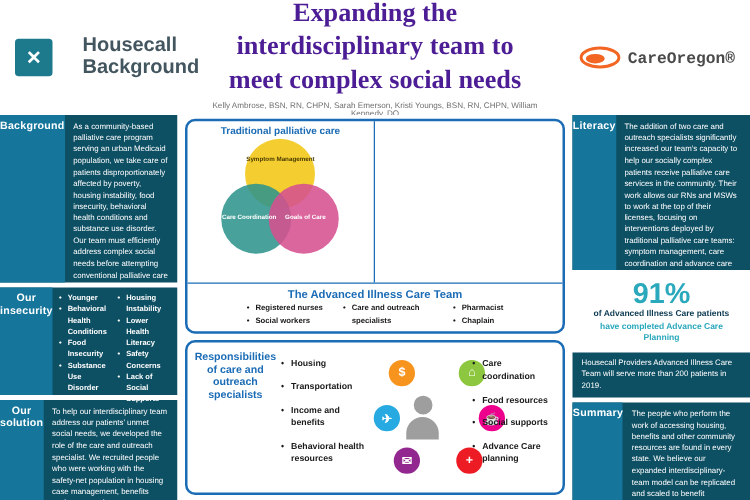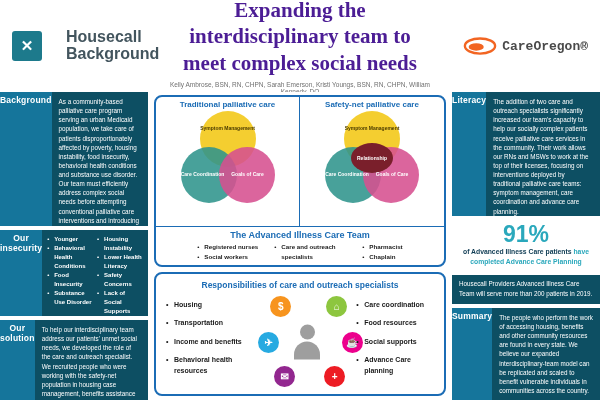--- a/index.html
+++ b/index.html
@@ -51,21 +51,21 @@
   .vl-care { left:12px; top:60px; width:44px; color:#fff; }
   .vl-goals { left:56px; top:60px; width:46px; color:#fff; }
   .v-rel { position:absolute; left:38px; top:32px; width:42px; height:30px; background:#7a1f2b; border-radius:50%; z-index:2; display:flex; align-items:center; justify-content:center; }
   .v-rel span { color:#fff; font-size:5px; font-weight:bold; }
 
   .team-divider { border-top:1.5px solid #1b6cb5; margin:0; }
   .team-title { color:#1b6cb5; font-size:9px; font-weight:bold; text-align:center; margin:3px 16px 2px; }
   .team-row { display:flex; justify-content:center; gap:16px; padding:0 6px 4px; }
   .team-col .bullet { color:#1a1a1a; font-size:6.2px; }
 
-  .box-resp { flex:1; padding:4px 6px; display:flex; flex-direction:column; }
+  .box-resp { flex:1; padding:4px 6px; display:flex; flex-direction:row; }
   .resp-title { color:#1b6cb5; font-size:8.5px; font-weight:bold; text-align:center; margin:2px 0 4px; }
   .resp-row { display:flex; flex:1; align-items:center; justify-content:space-between; padding:0 4px; }
   .resp-list .bullet { color:#1a1a1a; font-size:7px; margin-bottom:8px; padding-left:8px; }
 
   .ring { position:relative; width:108px; height:96px; }
   .person { position:absolute; left:50%; top:50%; transform:translate(-50%,-50%); }
   .person-head { width:15px; height:15px; border-radius:50%; background:#9e9e9e; margin:0 auto; }
   .person-body { width:26px; height:18px; border-radius:13px 13px 0 0; background:#9e9e9e; margin:2px auto 0; }
   .ric { position:absolute; width:21px; height:21px; border-radius:50%; color:#fff; font-size:10px; font-weight:bold; display:flex; align-items:center; justify-content:center; }
   .ric-money { background:#f7941e; left:12px; top:2px; }
@@ -152,34 +152,20 @@
             <div class="model-title">Traditional palliative care</div>
             <div class="venn">
               <div class="vc vc-yellow"></div>
               <div class="vc vc-teal"></div>
               <div class="vc vc-pink"></div>
               <div class="v-label vl-sym">Symptom Management</div>
               <div class="v-label vl-care">Care Coordination</div>
               <div class="v-label vl-goals">Goals of Care</div>
             </div>
           </div>
-          <div class="model-half">
-            <div class="model-title">Safety-net palliative care</div>
-            <div class="venn">
-              <div class="vc vc-yellow"></div>
-              <div class="vc vc-teal"></div>
-              <div class="vc vc-pink"></div>
-              <div class="v-rel">
-                  <span>Relationship</span>
-                </div>
-              <div class="v-label vl-sym">Symptom Management</div>
-              <div class="v-label vl-care">Care Coordination</div>
-              <div class="v-label vl-goals">Goals of Care</div>
-            </div>
-          </div>
         </div>
         <div class="team-divider"></div>
         <div class="team-title">The Advanced Illness Care Team</div>
         <div class="team-row">
           <div class="team-col">
             <div class="bullet"><span>Registered nurses</span></div>
             <div class="bullet"><span>Social workers</span></div>
           </div>
           <div class="team-col" style="max-width:72px;">
             <div class="bullet"><span>Care and outreach specialists</span></div>

